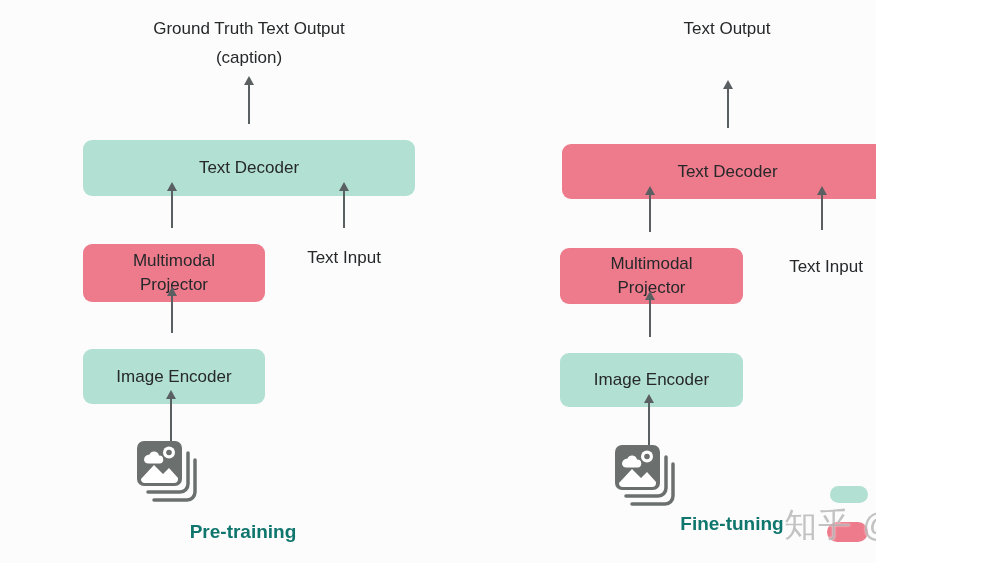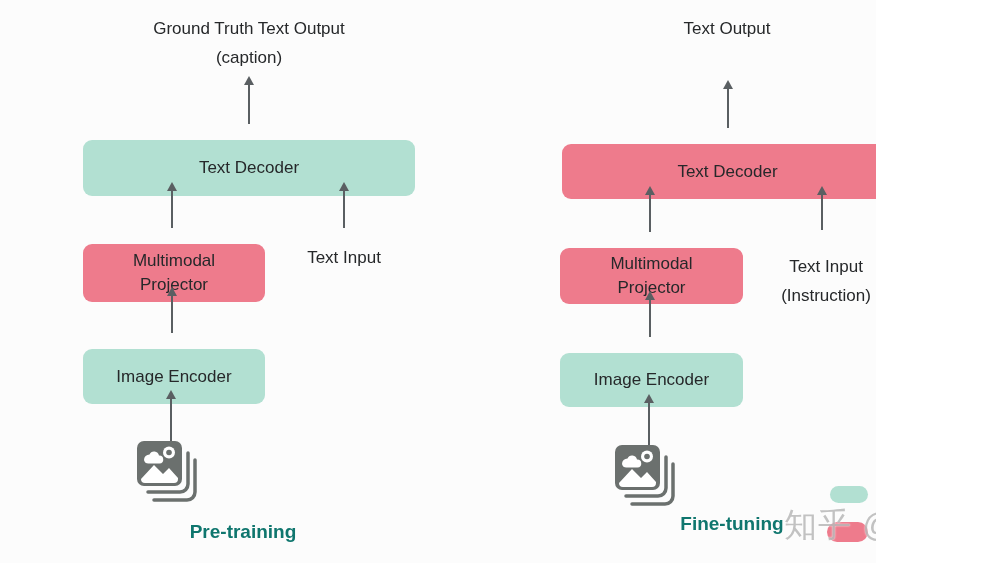--- a/index.html
+++ b/index.html
@@ -143,21 +143,20 @@
   <div class="arrow-up" style="left:645px; top:186px; height:46px;"></div>
   <div class="arrow-up" style="left:817px; top:186px; height:44px;"></div>
 
   <div class="box box-notfrozen" style="left:560px; top:232px; width:183px; height:56px;">
     <div>Multimodal</div>
     <div>Projector</div>
   </div>
 
   <div class="txt" style="left:724px; top:252px; width:204px;">
     <div>Text Input</div>
-    <div>(Instruction)</div>
   </div>
 
   <div class="arrow-up" style="left:645px; top:291px; height:46px;"></div>
 
   <div class="box box-frozen" style="left:560px; top:337px; width:183px; height:54px;">
     <div>Image Encoder</div>
   </div>
 
   <div class="arrow-up" style="left:644px; top:394px; height:51px;"></div>
 

